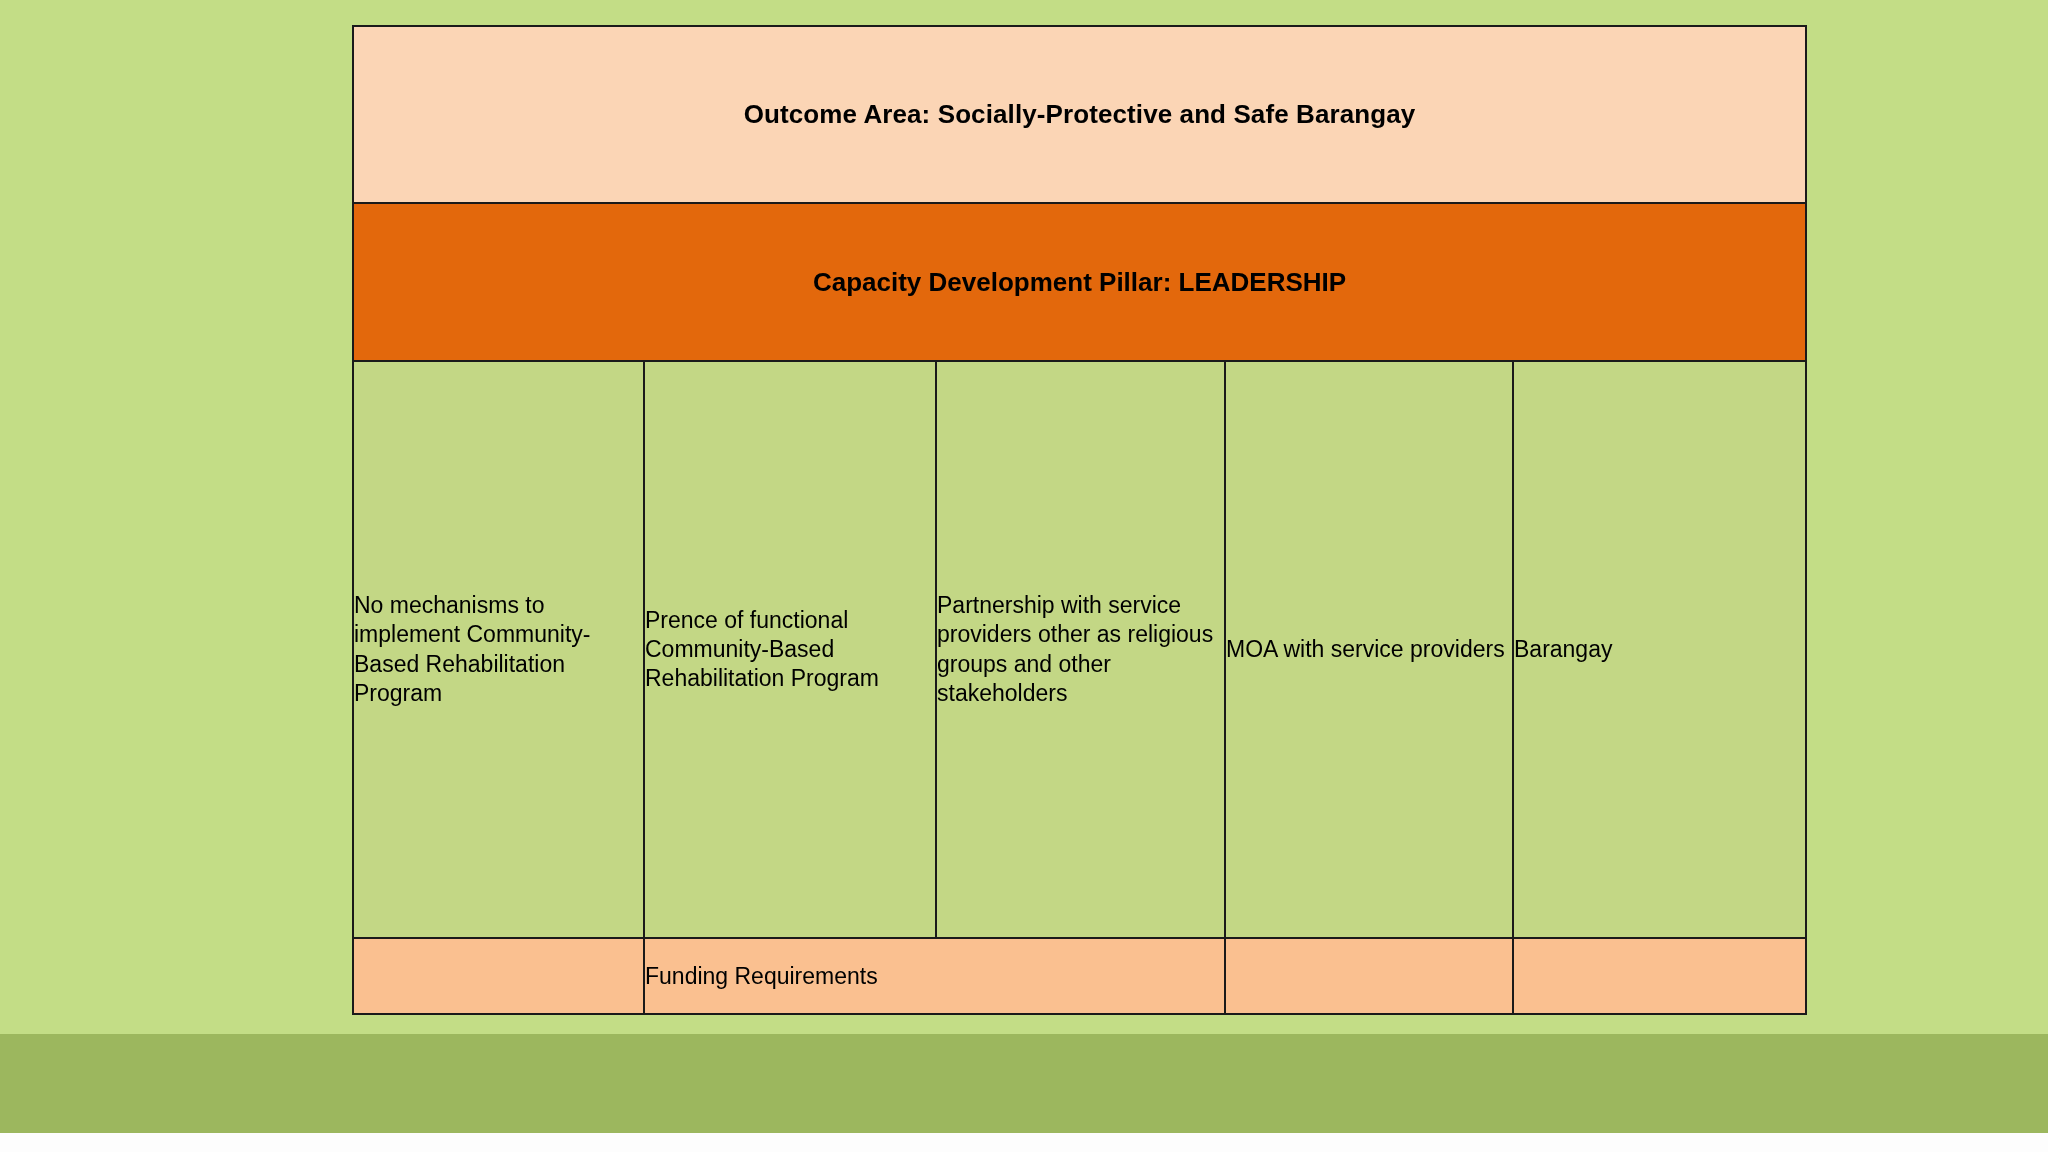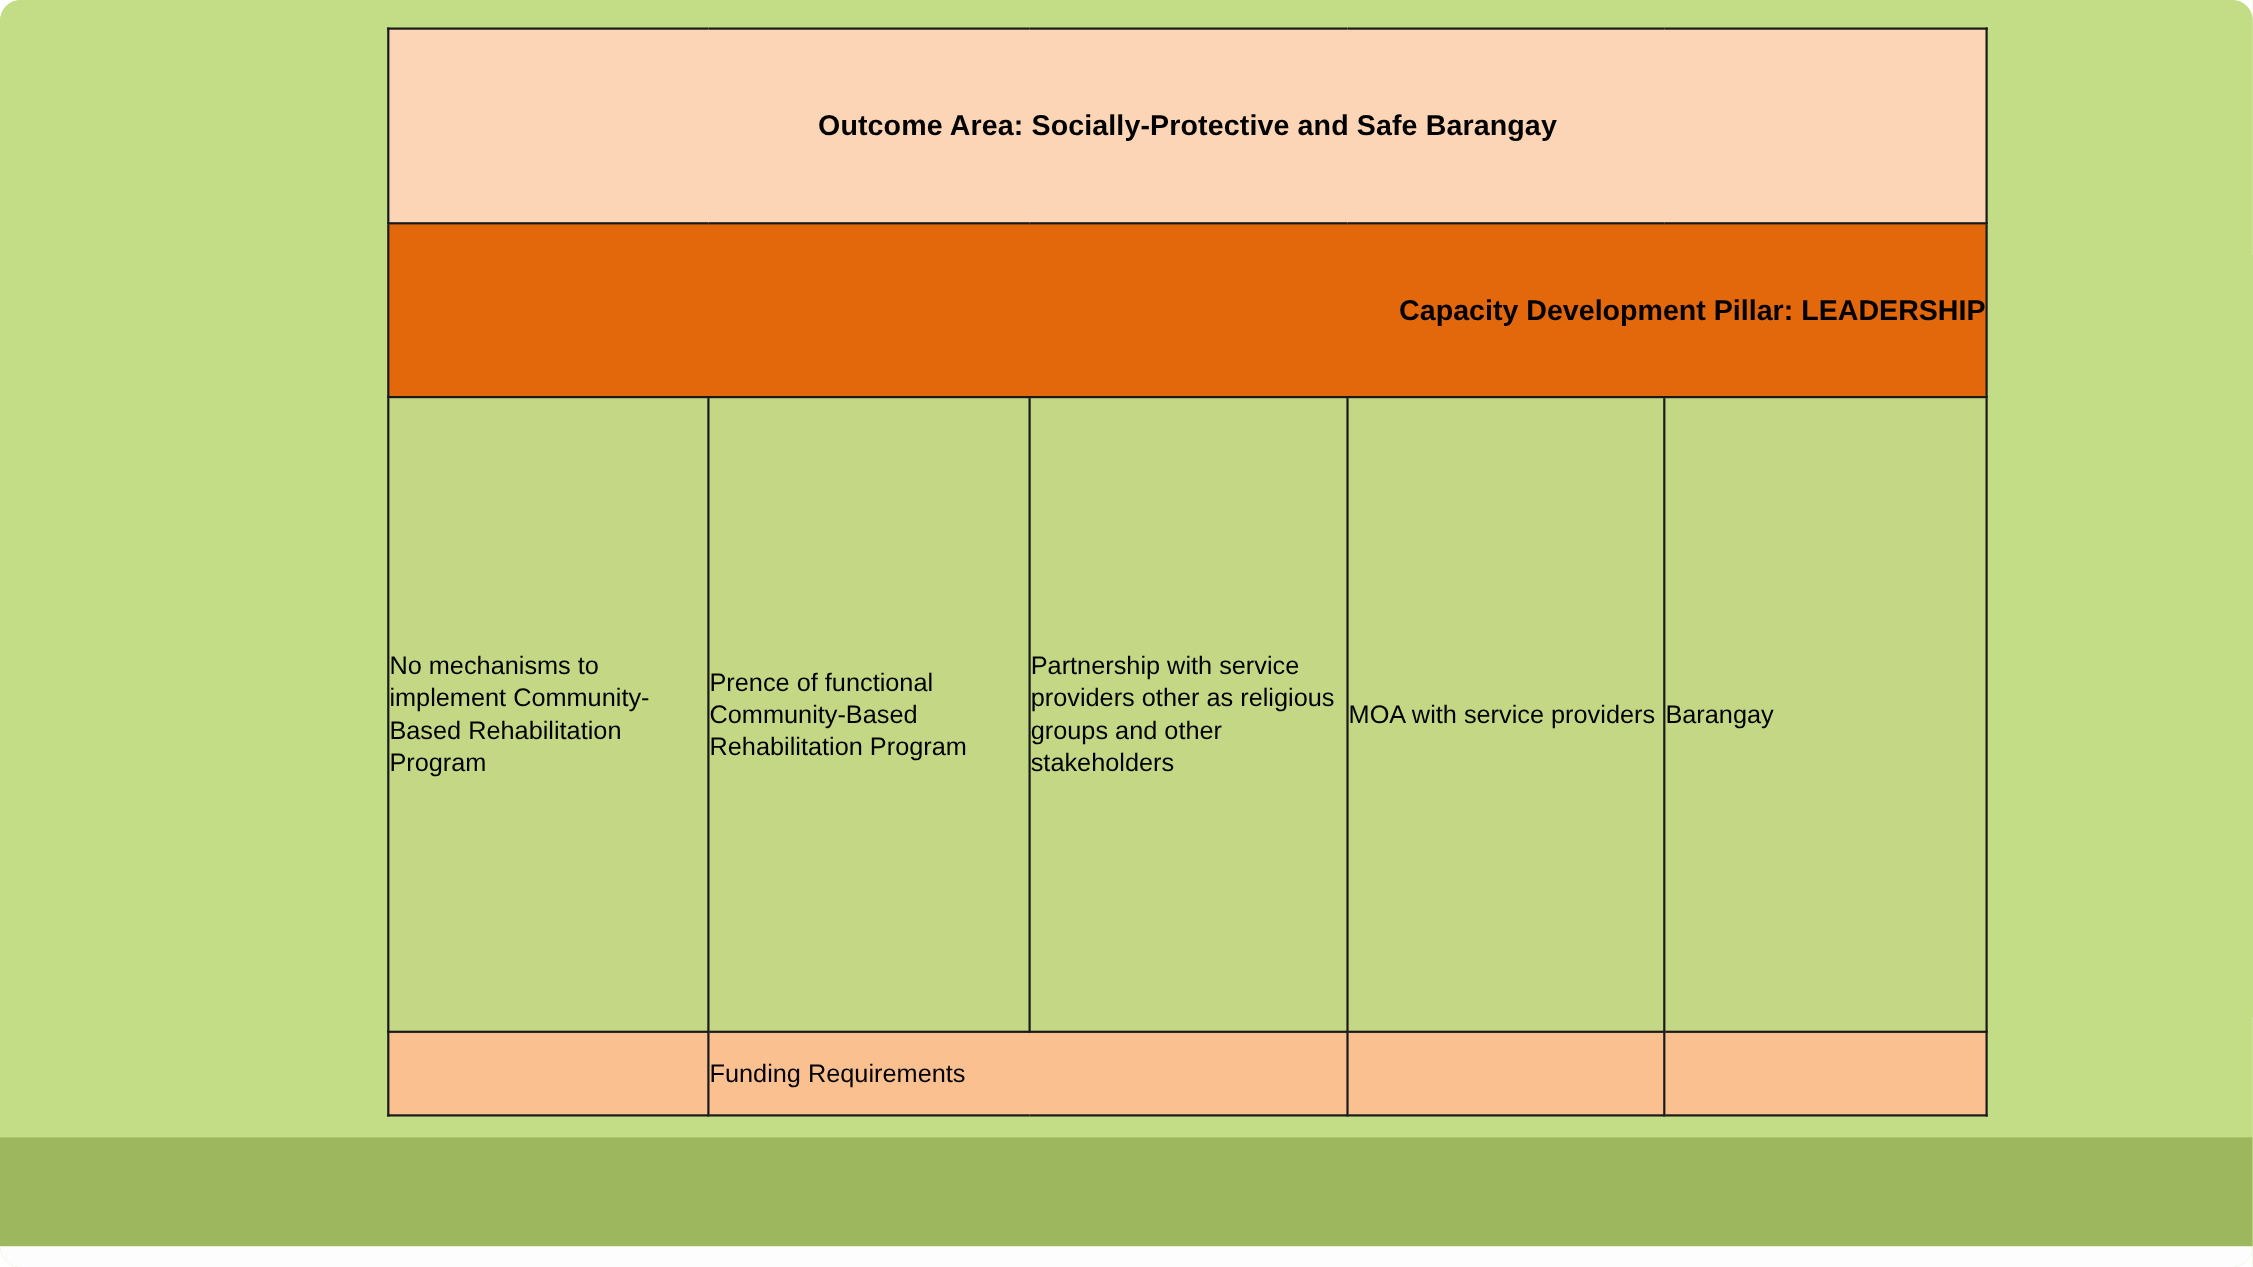--- a/index.html
+++ b/index.html
@@ -15,21 +15,20 @@
     overflow: hidden;
   }
 
   
   #slide {
     position: relative;
     width: 2048px;
     height: 1152px;
     background: #c3dd86;
     overflow: hidden;
-    border-radius: 19px;
   }
 
   
   .bg-light {
     position: absolute;
     left: 0;
     top: 0;
     width: 2048px;
     height: 1034px;
     background: #c3dd86;
@@ -83,21 +82,21 @@
     background: #fbd5b5;
     text-align: center;
     font-weight: bold;
     font-size: 26px;
     letter-spacing: .1px;
   }
 
   .row-pillar td {
     height: 90px;
     background: #e3680c;
-    text-align: right;
+    text-align: center;
     font-weight: bold;
     font-size: 26px;
     border-left-color: #e3680c;
     border-right-color: #e3680c;
   }
 
   .row-colheads td {
     height: 74px;
     background: #fac090;
     text-align: center;

